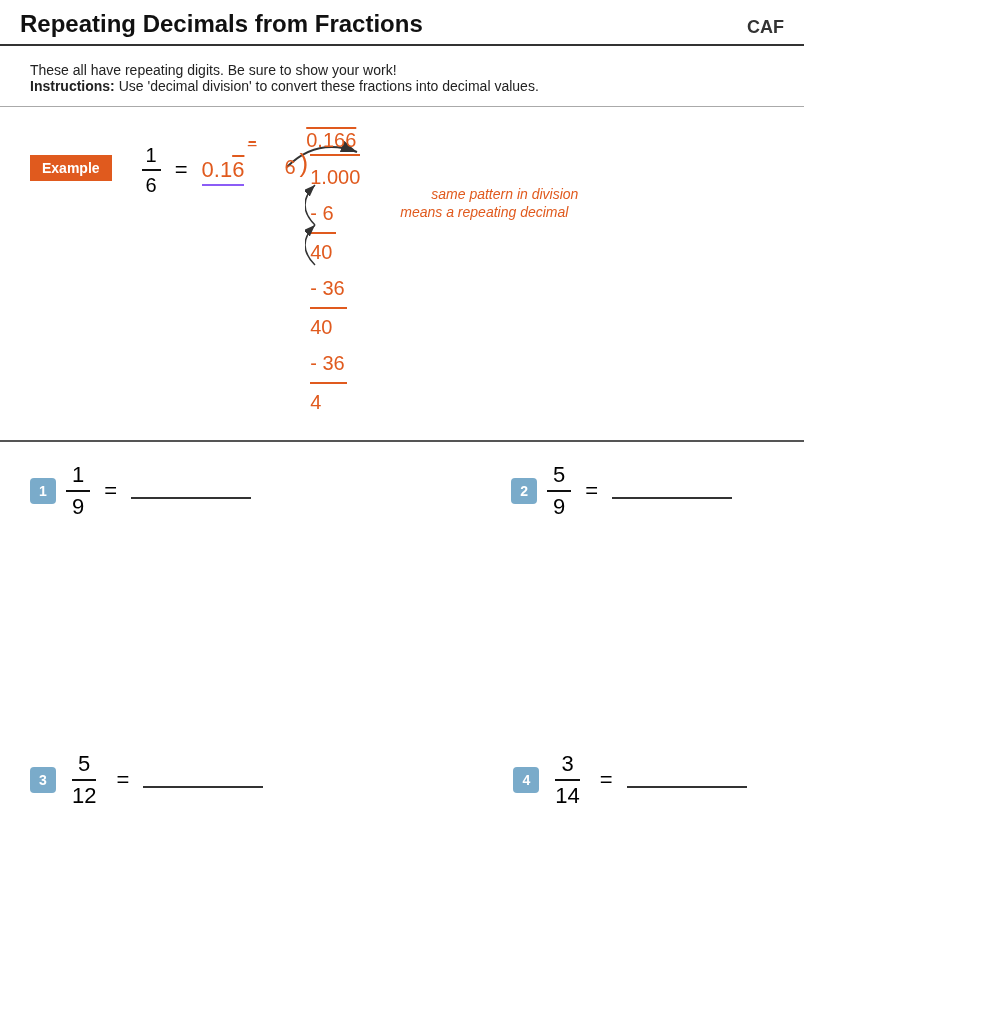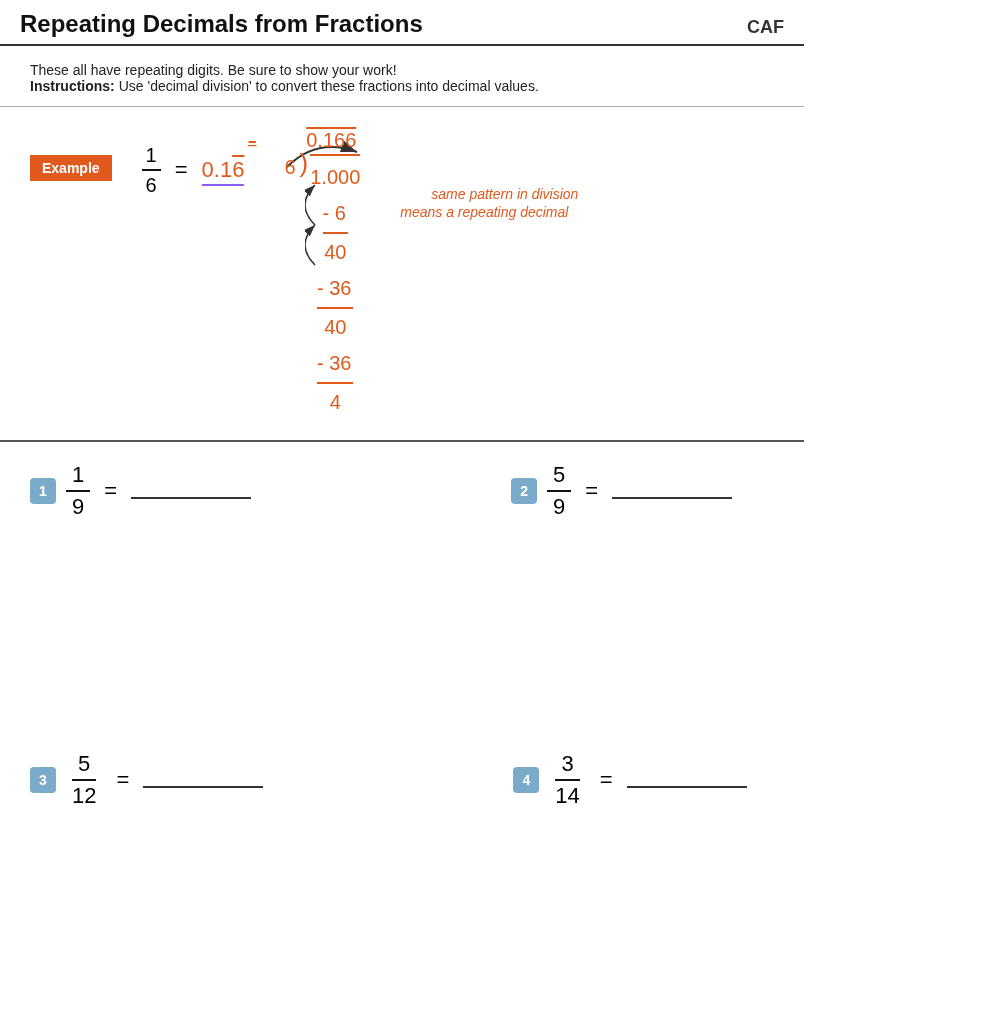--- a/index.html
+++ b/index.html
@@ -233,21 +233,21 @@
 
       <div style="display:flex; flex-direction:column; margin-top:4px; position:relative;">
 
         <div style="text-align:right; padding-right:4px; margin-bottom:2px;">
           <span style="color:#e05a1e; font-size:20px; text-decoration:overline;">0.166</span>
         </div>
 
         <div style="display:flex; align-items:flex-start;">
           <span style="color:#e05a1e; font-size:20px; margin-right:4px; margin-top:2px;">6</span>
           <span style="color:#e05a1e; font-size:26px; line-height:0.7; margin-right:2px;">)</span>
-          <div style="display:flex; flex-direction:column; align-items:center; border-top: 2px solid #e05a1e; padding-top:3px;">
+          <div style="display:flex; flex-direction:column; align-items:flex-start; border-top: 2px solid #e05a1e; padding-top:3px;">
             <span style="color:#e05a1e; font-size:20px; line-height:1.8;">1.000</span>
             <span style="color:#e05a1e; font-size:20px; line-height:1.8; border-bottom:2px solid #e05a1e; padding-bottom:1px; padding-right:2px;">- 6</span>
             <span style="color:#e05a1e; font-size:20px; line-height:1.8;">40</span>
             <span style="color:#e05a1e; font-size:20px; line-height:1.8; border-bottom:2px solid #e05a1e; padding-bottom:1px; padding-right:2px;">- 36</span>
             <span style="color:#e05a1e; font-size:20px; line-height:1.8;">40</span>
             <span style="color:#e05a1e; font-size:20px; line-height:1.8; border-bottom:2px solid #e05a1e; padding-bottom:1px; padding-right:2px;">- 36</span>
             <span style="color:#e05a1e; font-size:20px; line-height:1.8;">4</span>
           </div>
         </div>
 

